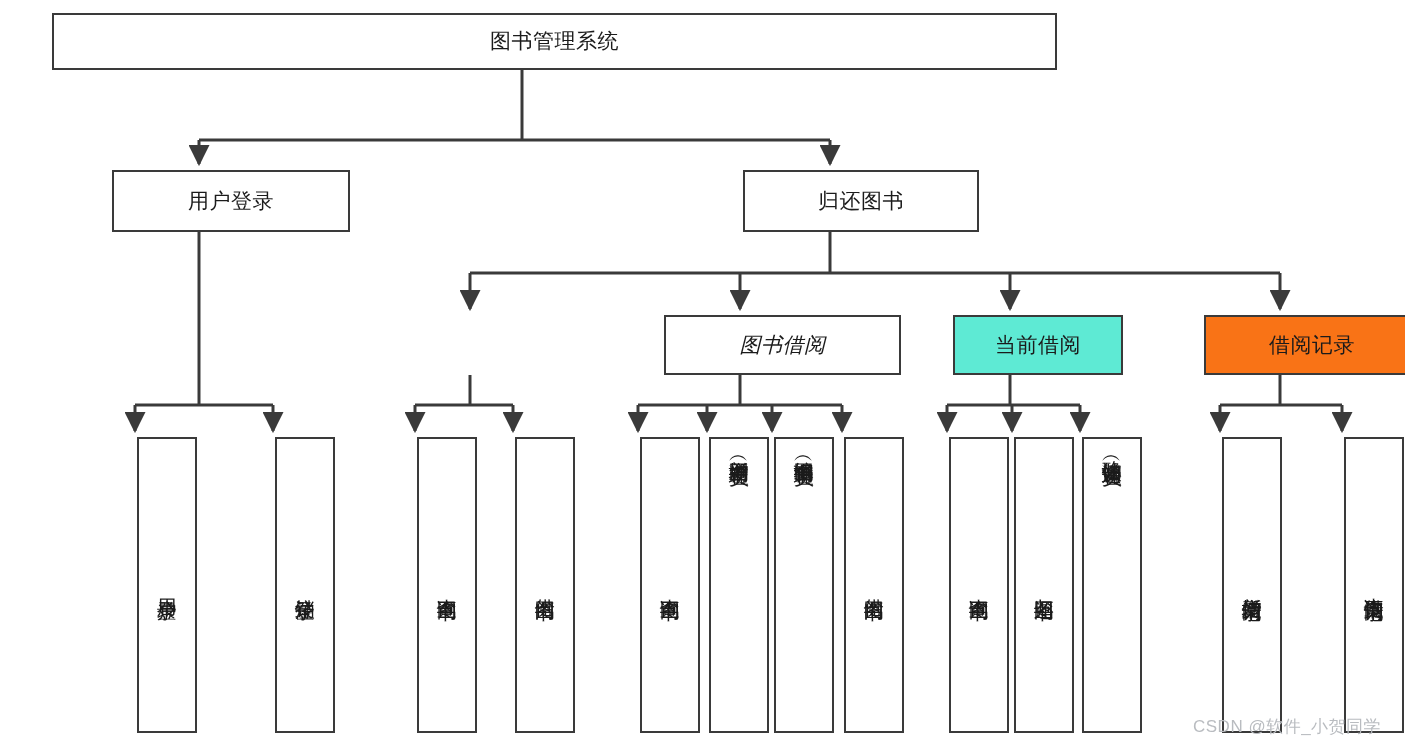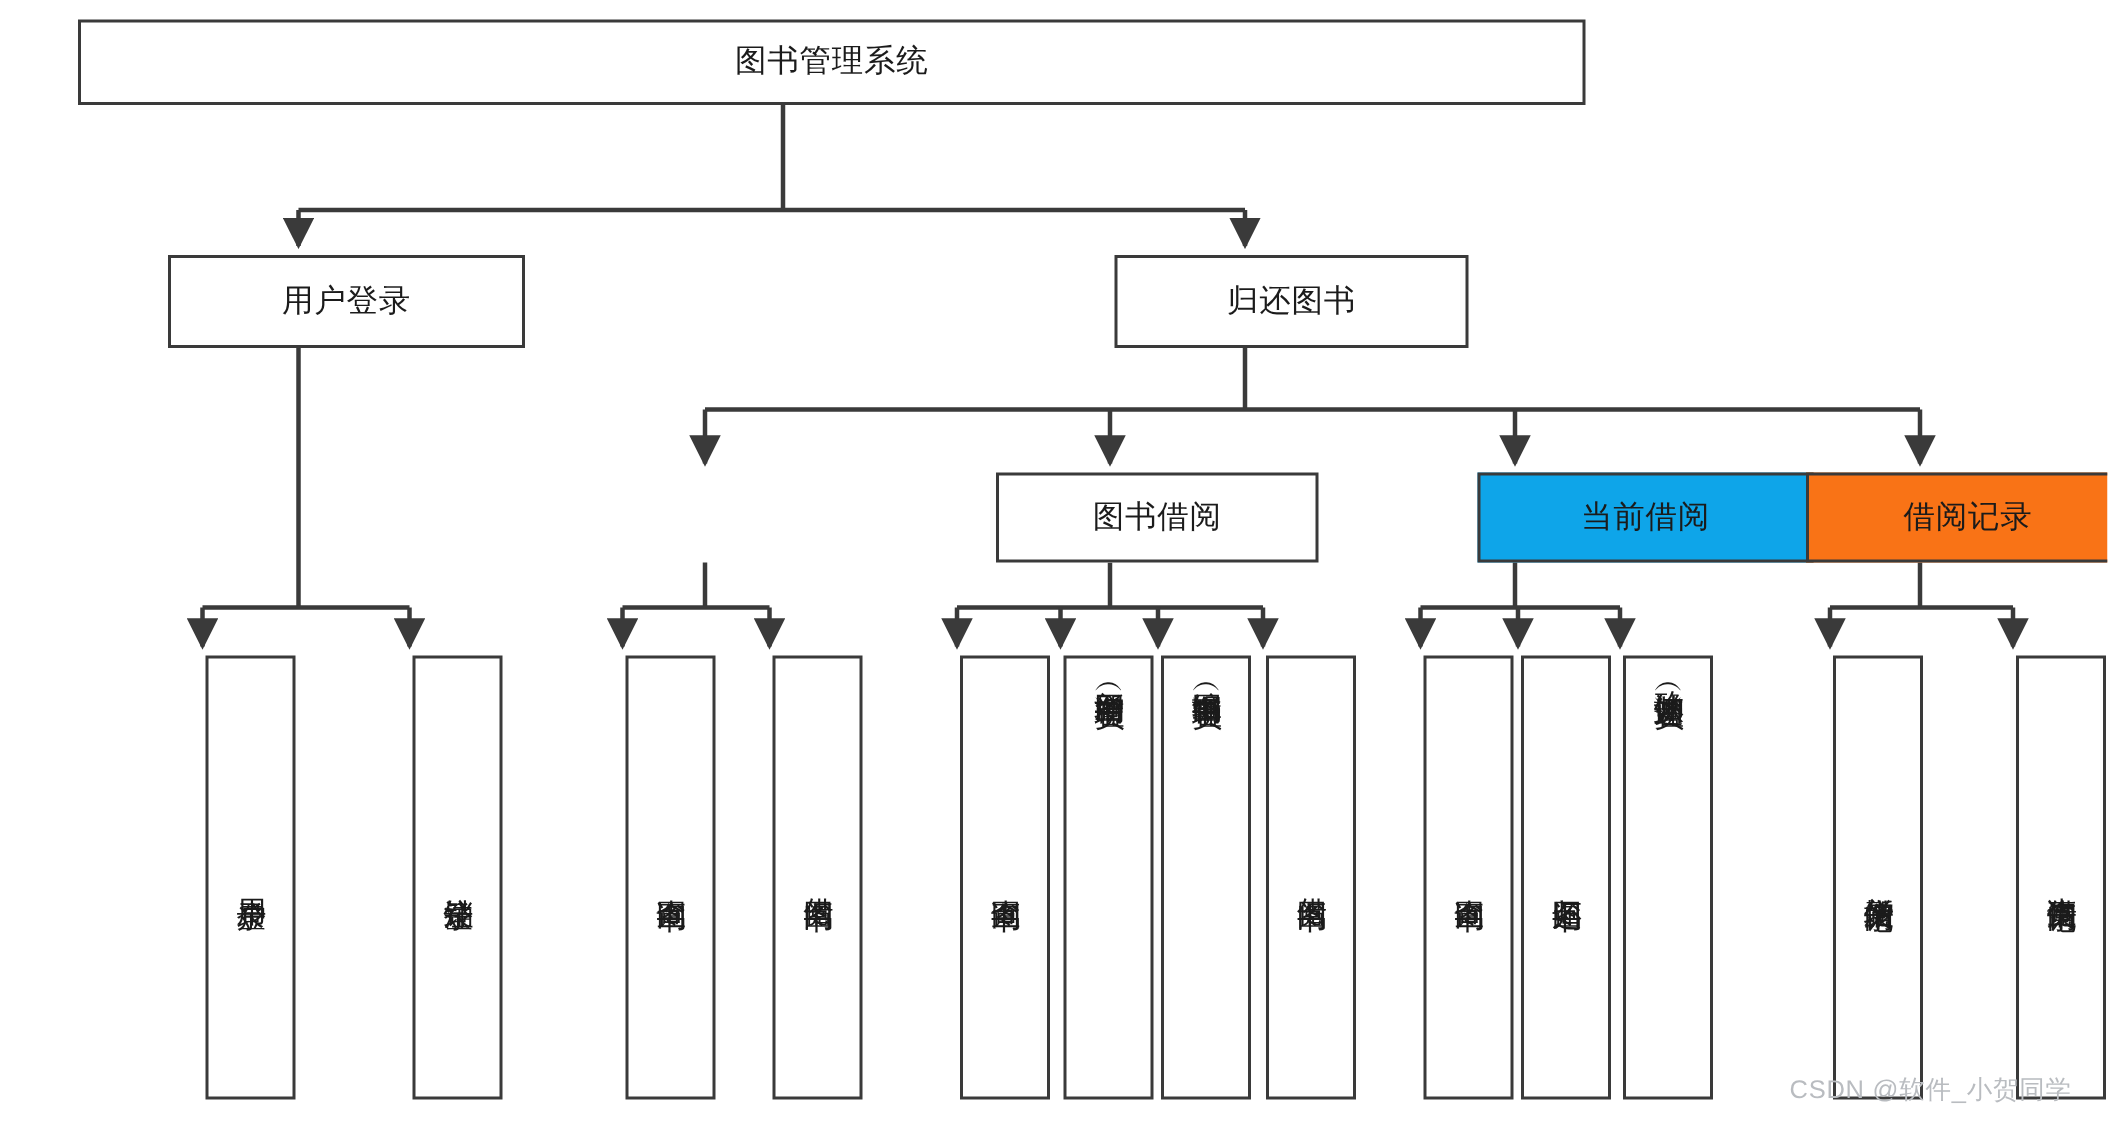--- a/index.html
+++ b/index.html
@@ -124,24 +124,24 @@
     <span class="label">图书管理系统</span>
   </div>
 
   <div class="node" id="node-l1-0" style="left: 80px; top: 170px; width: 238px; height: 62px; border-color: rgb(58, 58, 58); background: rgb(255, 255, 255); color: rgb(27, 27, 27);">
     <span class="label">用户登录</span>
   </div>
   <div class="node" id="node-l1-1" style="left: 711px; top: 170px; width: 236px; height: 62px; border-color: rgb(58, 58, 58); background: rgb(255, 255, 255); color: rgb(27, 27, 27);">
     <span class="label">归还图书</span>
   </div>
 
-  <div class="node" id="node-l2-1" style="left: 632px; top: 315px; width: 215px; height: 60px; border-color: rgb(58, 58, 58); background: rgb(255, 255, 255); color: rgb(27, 27, 27);">
+  <div class="node" id="node-l2-1" style="left: 632px; top: 315px; width: 237px; height: 60px; border-color: rgb(58, 58, 58); background: rgb(255, 255, 255); color: rgb(27, 27, 27); font-style: italic;">
     <span class="label">图书借阅</span>
   </div>
-  <div class="node" id="node-l2-2" style="left: 953px; top: 315px; width: 224px; height: 60px; border-color: rgb(58, 58, 58); background: #0ea5e9; color: rgb(27, 27, 27);">
+  <div class="node" id="node-l2-2" style="left: 921px; top: 315px; width: 170px; height: 60px; border-color: rgb(58, 58, 58); background: #5eead4; color: rgb(27, 27, 27);">
     <span class="label">当前借阅</span>
   </div>
   <div class="node" id="node-l2-3" style="left: 1172px; top: 315px; width: 216px; height: 60px; border-color: rgb(58, 58, 58); background: #f97316; color: rgb(27, 27, 27);">
     <span class="label">借阅记录</span>
   </div>
 
   <div class="node leaf centered" id="node-leaf-0" style="left: 105px; top: 437px; width: 60px; height: 296px; border-color: rgb(58, 58, 58); background: rgb(255, 255, 255); color: rgb(27, 27, 27);">
     <span class="label">用户登录</span>
   </div>
   <div class="node leaf centered" id="node-leaf-1" style="left: 243px; top: 437px; width: 60px; height: 296px; border-color: rgb(58, 58, 58); background: rgb(255, 255, 255); color: rgb(27, 27, 27);">

